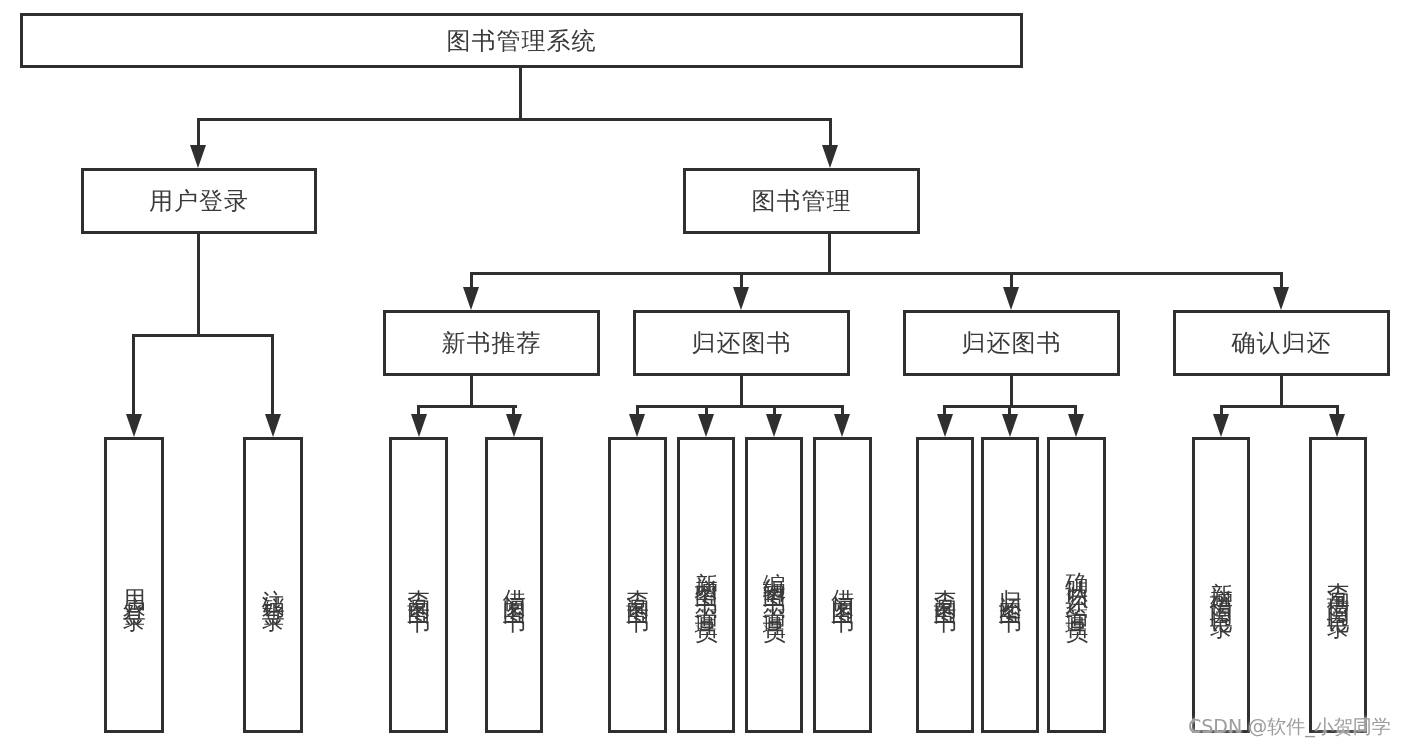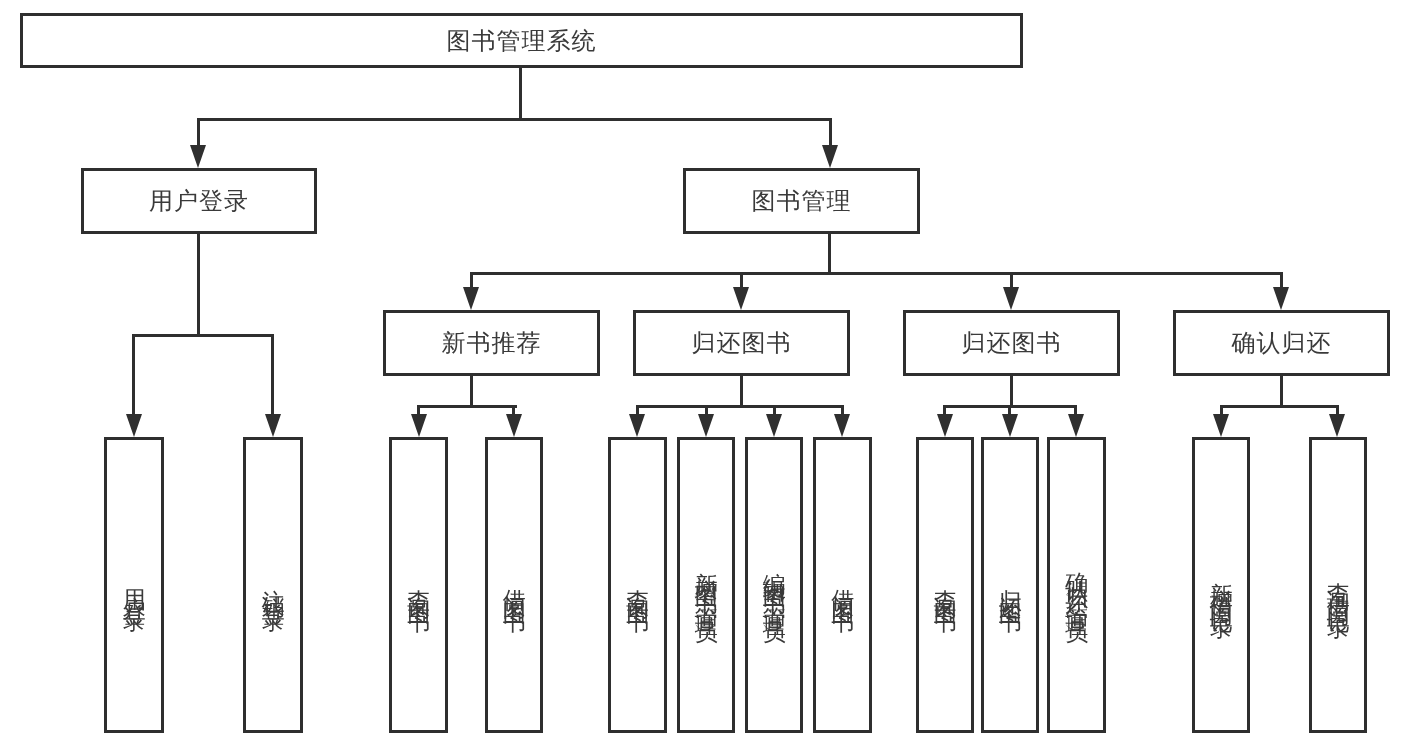--- a/index.html
+++ b/index.html
@@ -180,14 +180,15 @@
     <span class="vtext">确认归还（管理员）</span>
   </div>
 
   <div class="box leaf" style="left:1192px; top:437px; width:58px; height:296px;">
     <span class="vtext">新增借阅记录</span>
   </div>
   <div class="box leaf" style="left:1309px; top:437px; width:58px; height:296px;">
     <span class="vtext">查询借阅记录</span>
   </div>
 
+  <div class="watermark">CSDN @软件_小贺同学</div>
 
 </div>
 
 </body></html>

